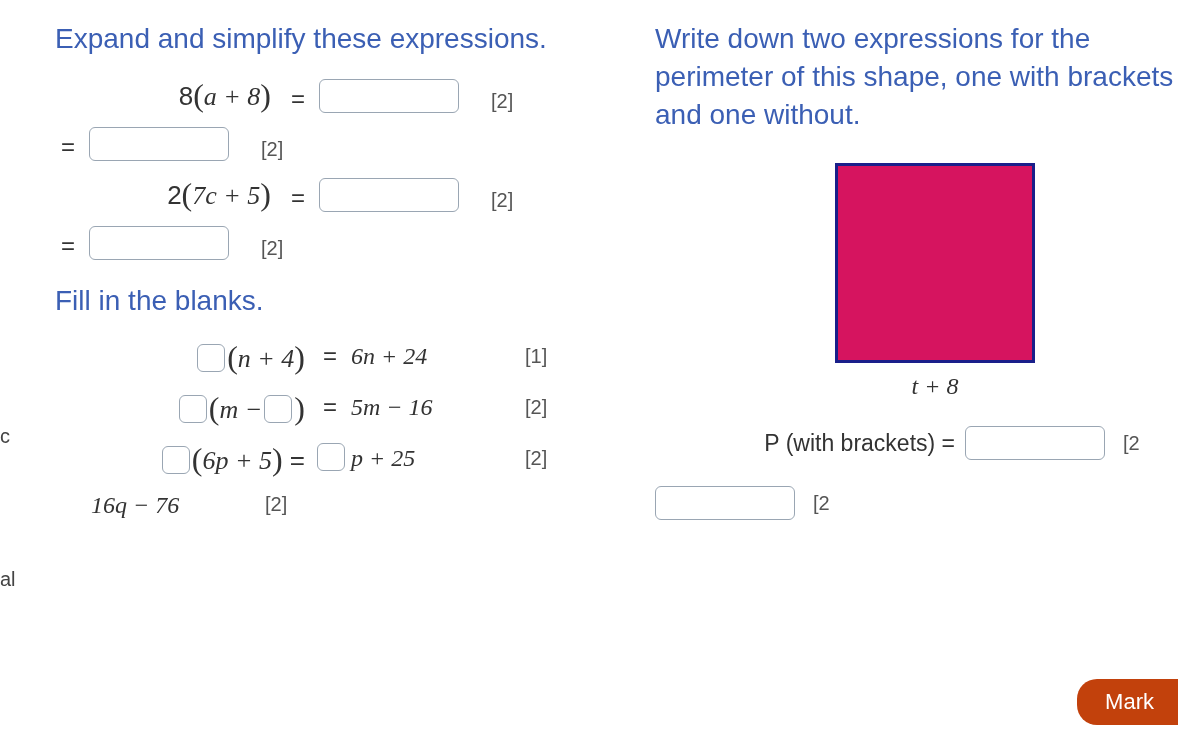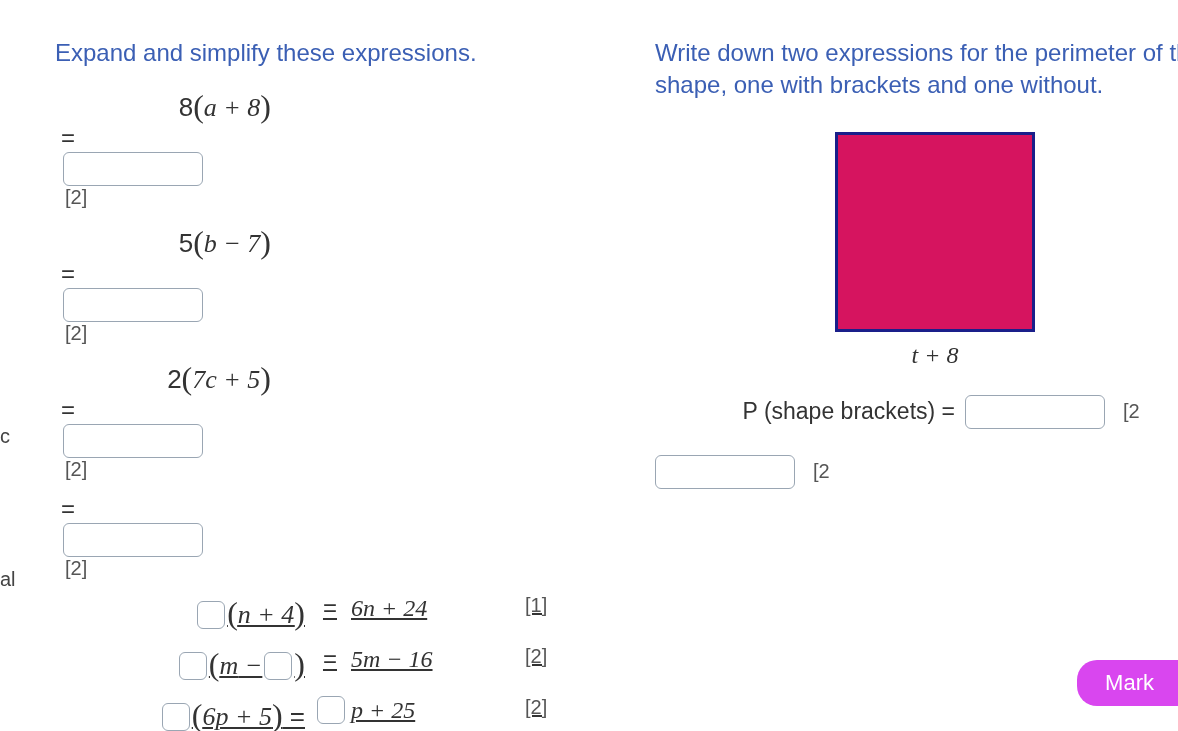--- a/index.html
+++ b/index.html
@@ -25,30 +25,29 @@
   .container {
     display: flex;
     padding: 20px 0 0 55px;
     gap: 60px;
   }
   .col { flex: 1; }
   .col-left { width: 540px; flex: 0 0 540px; }
   .col-right { width: 560px; flex: 0 0 560px; }
   .prompt {
     color: #3b5fb4;
-    font-size: 24px;
-    margin: 17px 0 18px;
+    font-size: 28px;
+    margin: 0 0 18px;
     line-height: 1.35;
   }
   
   .row {
     display: flex;
-    align-items: flex-start;
+    align-items: flex-end;
     margin: 10px 0 14px;
-    flex-direction: column;
   }
   .lhs {
     width: 230px;
     text-align: right;
     padding-right: 14px;
     font-size: 26px;
   }
   .eq { width: 26px; text-align: center; font-size: 24px; }
   .rhs { width: 170px; padding-left: 8px; font-size: 24px; }
   .marks {
@@ -82,42 +81,42 @@
     height: 28px;
     border: 1px solid #9aa6b3;
     border-radius: 6px;
     vertical-align: middle;
     background: #fff;
     margin: 0 2px;
     position: relative;
     top: -2px;
   }
   
-  .row2 { display:flex; align-items:flex-start; margin: 12px 0 14px; text-decoration: underline; }
+  .row2 { display:flex; align-items:center; margin: 12px 0 14px; }
   .lhs2 { width: 260px; text-align:right; font-size:26px; padding-right:10px; }
   .eq2 { width: 30px; text-align:center; font-size:24px; }
   .rhs2 { width: 170px; font-size:24px; padding-left:6px; }
   
   .square-wrap { text-align:center; margin: 30px 0 10px; }
   .square {
     width: 200px; height: 200px;
     background: #d6145f;
     border: 3px solid #1a1f8a;
     margin: 0 auto;
   }
   .caption { font-style: italic; font-family:'Times New Roman', serif; font-size:24px; text-align:center; margin-top:10px; }
   .perim-row {
     display:flex; align-items:center; margin: 26px 0 14px;
   }
   .perim-label { width: 310px; text-align:right; font-size:23px; padding-right:10px; }
   .mark-btn {
     position: absolute;
     right: 0;
-    bottom: 25px;
-    background: #d946ef;
+    bottom: 6px;
+    background: #c2410c;
     color: #fff;
     border: none;
     border-radius: 20px 0 0 20px;
     padding: 10px 24px 10px 28px;
     font-size: 22px;
     cursor: pointer;
   }
 </style>
 </head>
 <body>
@@ -133,43 +132,41 @@
     <div class="row">
       <div class="lhs">
         <span>8</span><span class="paren">(</span><span class="it">a + 8</span><span class="paren">)</span>
       </div>
       <div class="eq">=</div>
       <div class="rhs"><input class="answer" style=""></div>
       <div class="marks">[2]</div>
     </div>
 
     <div class="row">
-      <div class="lhs">
-        <span>5</span><span class="paren">(</span><span class="it">b − 7</span><span class="paren">)</span>
-      </div>
       <div class="eq">=</div>
       <div class="rhs"><input class="answer" style=""></div>
       <div class="marks">[2]</div>
     </div>
 
     <div class="row">
       <div class="lhs">
         <span>2</span><span class="paren">(</span><span class="it">7c + 5</span><span class="paren">)</span>
       </div>
       <div class="eq">=</div>
       <div class="rhs"><input class="answer" style=""></div>
       <div class="marks">[2]</div>
     </div>
 
     <div class="row">
       <div class="eq">=</div>
       <div class="rhs"><input class="answer" style=""></div>
       <div class="marks">[2]</div>
     </div>
 
+    <p class="prompt" style="margin-top:22px">Fill in the blanks.</p>
 
     <div class="row2">
       <div class="lhs2">
         <span class="blankbox"></span><span class="paren">(</span><span class="it">n + 4</span><span class="paren">)</span>
       </div>
       <div class="eq2">=</div>
       <div class="rhs2"><span class="it">6n + 24</span></div>
       <div class="marks">[1]</div>
     </div>
 
@@ -200,21 +197,21 @@
 
   <div class="col col-right">
     <p class="prompt">Write down two expressions for the perimeter of this shape, one with brackets and one without.</p>
 
     <div class="square-wrap">
       <div class="square"></div>
       <div class="caption">t + 8</div>
     </div>
 
     <div class="perim-row">
-      <div class="perim-label">P (shape brackets) =</div>
+      <div class="perim-label">P (with brackets) =</div>
       <input class="answer-wide" style="">
       <div class="marks" style="padding-left:18px">[2</div>
     </div>
 
     <div class="perim-row">
       <input class="answer-wide" style="">
       <div class="marks" style="padding-left:18px">[2</div>
     </div>
   </div>
 </div>

